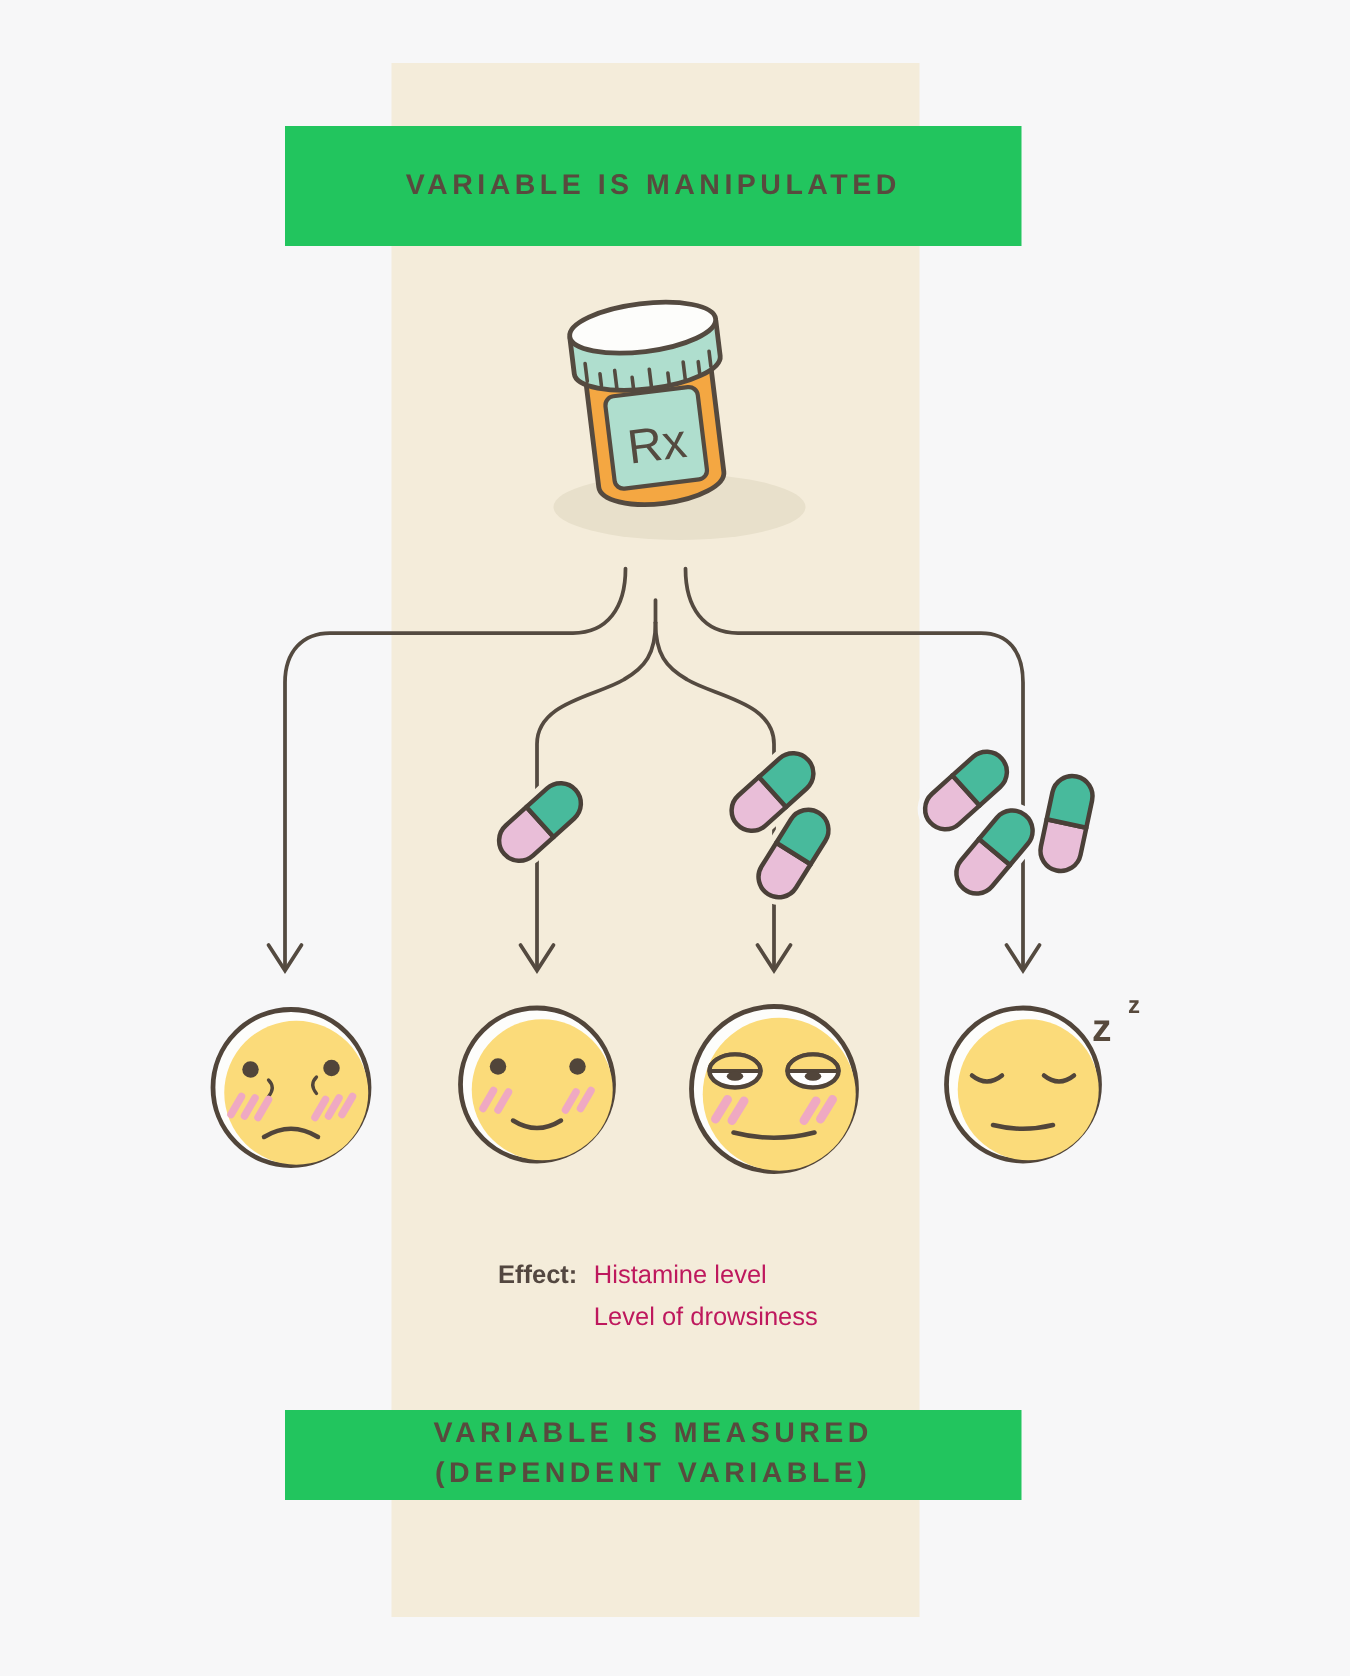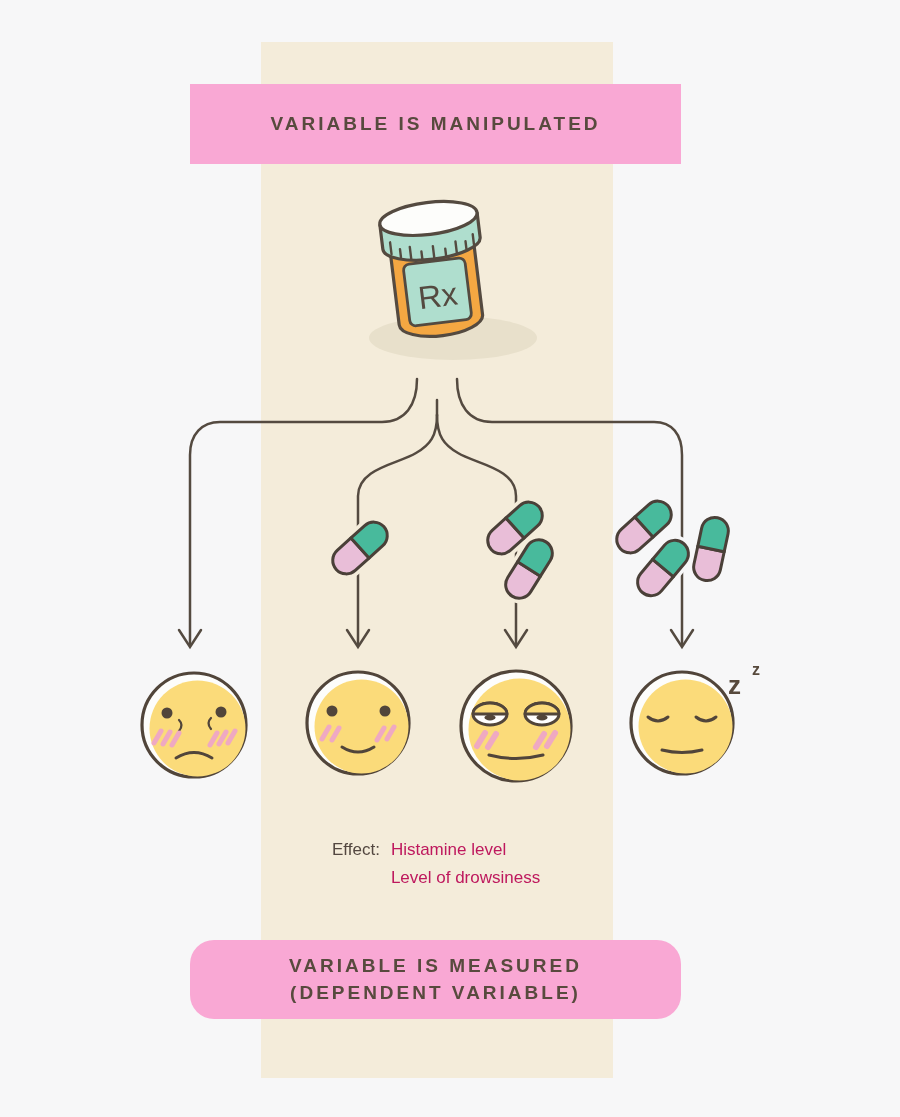--- a/index.html
+++ b/index.html
@@ -1,27 +1,27 @@
 <!DOCTYPE html>
 <html><head>
 <meta charset="utf-8">
 <style>
   html,body{margin:0;padding:0;background:#F7F7F8;}
   .stage{position:relative;width:900px;height:1117px;background:#F7F7F8;overflow:hidden;
          font-family:"Liberation Sans",sans-serif;}
   .column-bg{position:absolute;left:261px;top:42px;width:352px;height:1036px;background:#F4ECDA;}
-  .banner{position:absolute;left:190px;width:491px;height:80px;background:#f9a8d4;
+  .banner{position:absolute;left:190px;width:491px;height:80px;background:#22c55e;
           display:flex;flex-direction:column;align-items:center;justify-content:center;
           color:#584A3E;font-weight:bold;font-size:19px;letter-spacing:3px;line-height:1.4;
           text-align:center;}
   .banner-top{top:84px;}
-  .banner-bottom{top:940px;height:79px;border-radius:24px;}
+  .banner-bottom{top:940px;height:60px;}
   .diagram{position:absolute;left:0;top:0;width:900px;height:1117px;}
   .effect{position:absolute;left:332px;top:836px;display:flex;gap:11px;font-size:17px;line-height:28px;}
-  .effect-label{color:#534740;font-weight:normal;}
+  .effect-label{color:#534740;font-weight:bold;}
   .effect-values{display:flex;flex-direction:column;color:#be185d;}
 </style>
 </head>
 <body>
 
 <div class="stage">
 
   <div class="column-bg"></div>
 
   <div class="banner banner-top">

